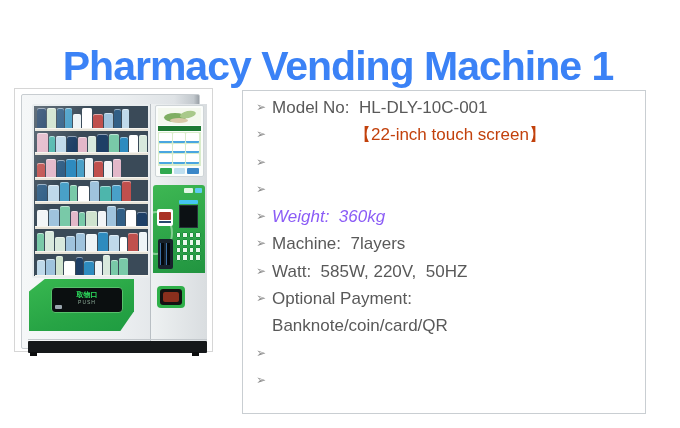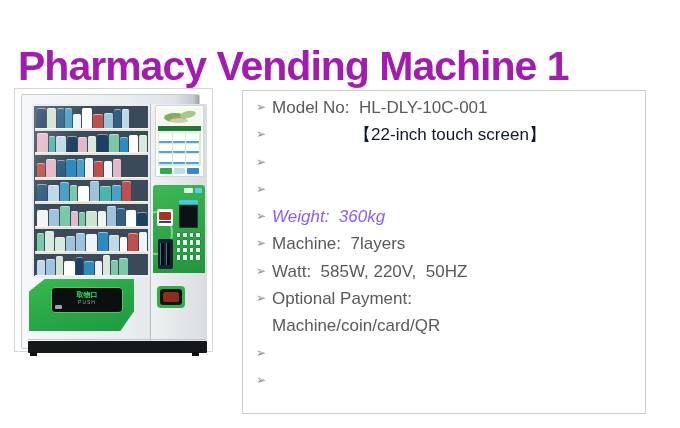--- a/index.html
+++ b/index.html
@@ -106,21 +106,21 @@
   }
   .spec-list{margin:0;padding:0;list-style:none;}
   .spec-item{display:flex;align-items:flex-start;color:#595959;font-size:17px;line-height:27.3px;}
   .spec-bullet{flex:0 0 10px;margin-right:6px;color:#8c8c8c;font-size:12px;line-height:27.3px;}
   .spec-text{white-space:pre-wrap;}
   .spec-text.indent{padding-left:82px;}
 </style>
 </head>
 <body>
 
-<h1 class="page-title" style="color: #a21caf;">Pharmacy Vending Machine 1</h1>
+<h1 class="page-title" style="color: #3b82f6; text-align: center;">Pharmacy Vending Machine 1</h1>
 
 <div class="photo">
   <div class="cabinet">
     <div class="glass">
       <div class="shelf-rows">
           <div class="shelf-row">
             <div class="products">
               <span class="product" style="background: rgb(30, 63, 102); width: 9px; height: 20px;"></span>
               <span class="product" style="background: rgb(207, 227, 206); width: 9px; height: 20px;"></span>
               <span class="product" style="background: rgb(49, 95, 134); width: 7px; height: 20px;"></span>
@@ -307,21 +307,21 @@
 </div>
 
 <div class="spec-box">
   <ul class="spec-list">
       <li class="spec-item">
         <span class="spec-bullet">➢</span>
         <span class="spec-text" style="color: rgb(89, 89, 89);">Model No:  HL-DLY-10C-001</span>
       </li>
       <li class="spec-item">
         <span class="spec-bullet">➢</span>
-        <span class="spec-text indent" style="color: #0f172a;">【22-inch touch screen】</span>
+        <span class="spec-text indent" style="color: #c2410c;">【22-inch touch screen】</span>
       </li>
       <li class="spec-item">
         <span class="spec-bullet">➢</span>
       </li>
       <li class="spec-item">
         <span class="spec-bullet">➢</span>
       </li>
       <li class="spec-item">
         <span class="spec-bullet">➢</span>
         <span class="spec-text" style="color: #8b5cf6; font-style: italic;">Weight:  360kg</span>
@@ -330,21 +330,21 @@
         <span class="spec-bullet">➢</span>
         <span class="spec-text" style="color: rgb(89, 89, 89);">Machine:  7layers</span>
       </li>
       <li class="spec-item">
         <span class="spec-bullet">➢</span>
         <span class="spec-text" style="color: rgb(89, 89, 89);">Watt:  585W, 220V,  50HZ</span>
       </li>
       <li class="spec-item">
         <span class="spec-bullet">➢</span>
         <span class="spec-text" style="color: rgb(89, 89, 89);">Optional Payment:
-Machine/coin/card/QR</span>
+Banknote/coin/card/QR</span>
       </li>
       <li class="spec-item">
         <span class="spec-bullet">➢</span>
       </li>
       <li class="spec-item">
         <span class="spec-bullet">➢</span>
       </li>
     </ul>
 </div>
 

